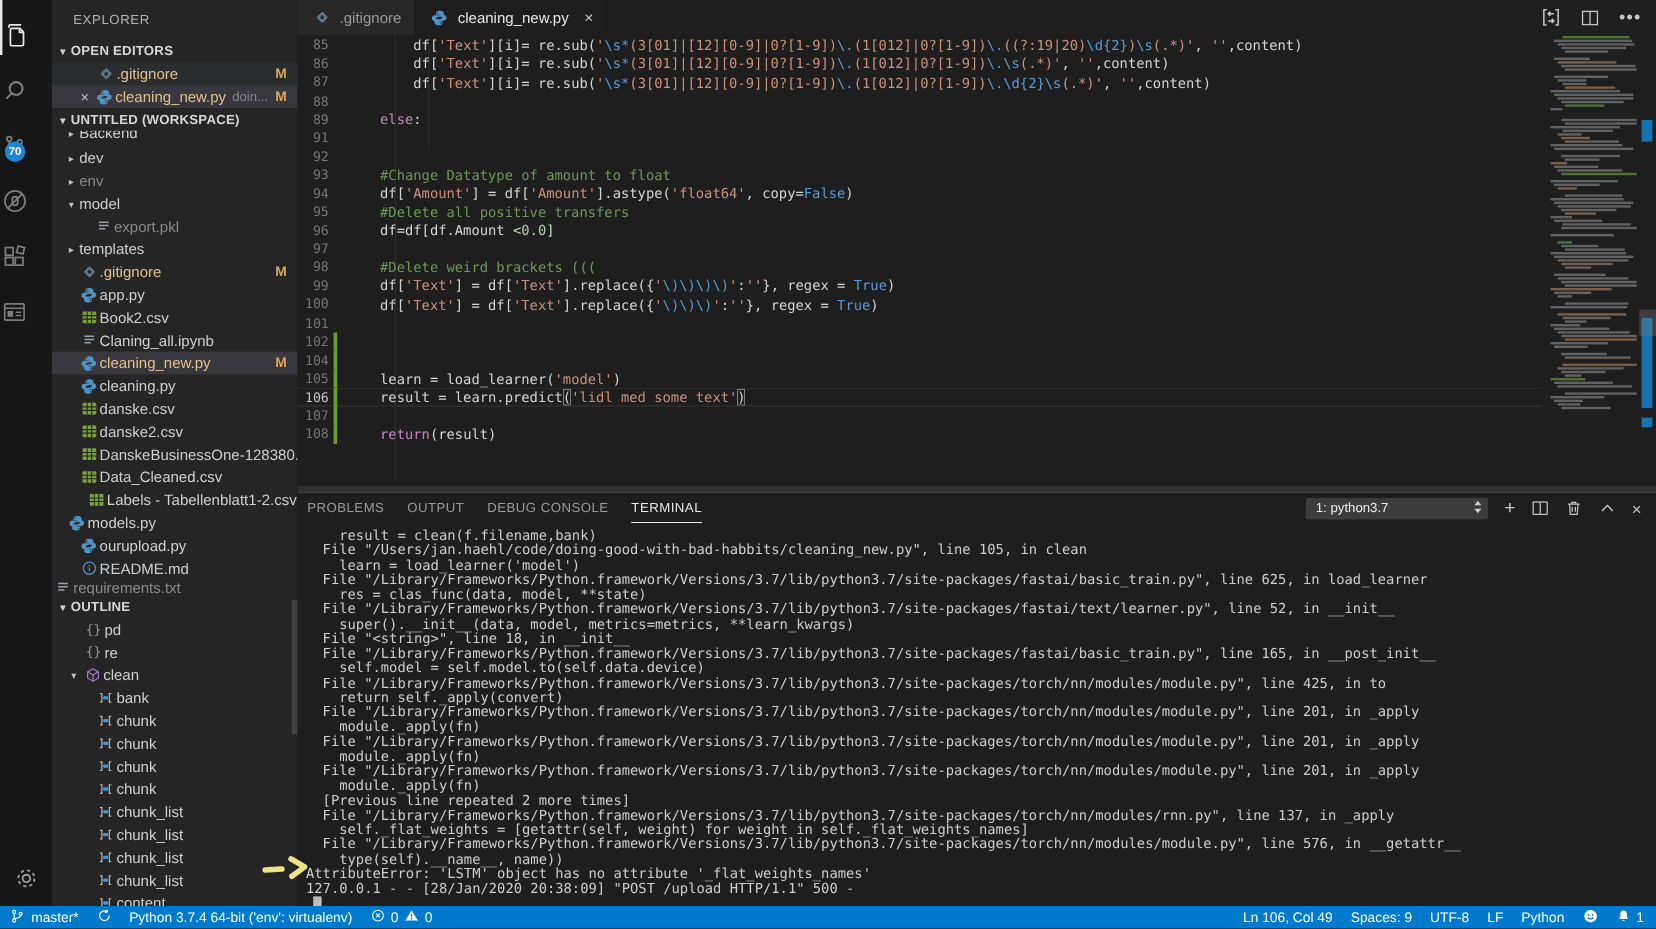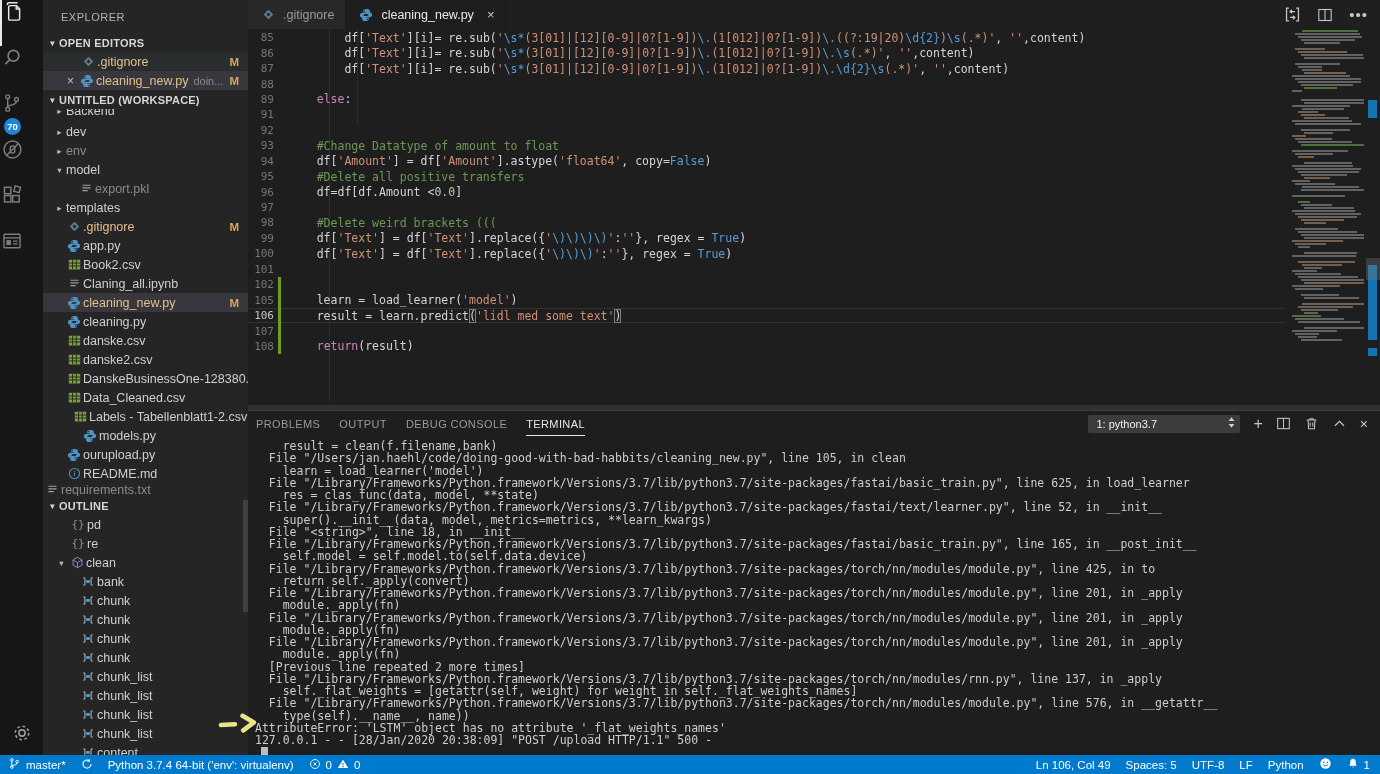--- a/index.html
+++ b/index.html
@@ -1,20 +1,20 @@
 <!DOCTYPE html>
 <html><head>
 <meta charset="utf-8">
 <style>
   html,body{margin:0;padding:0;background:#101010;}
   #win{position:relative;width:1380px;height:774px;overflow:hidden;background:#1e1e1e;
        font-family:"Liberation Sans",sans-serif;color:#cccccc;-webkit-font-smoothing:antialiased;}
   
   .activity{position:absolute;left:0;top:0;bottom:19px;width:43px;background:#161616;z-index:5;}
-  .ab{width:24px;height:46px;display:flex;align-items:flex-start;justify-content:center;color:#7d7d7d;position:relative;cursor:pointer;}
+  .ab{width:24px;height:46px;display:flex;align-items:flex-end;justify-content:center;color:#7d7d7d;position:relative;cursor:pointer;}
   .ab.active{color:#e9e9e9;box-shadow:inset 2px 0 0 #e9e9e9;}
   .ab .nbadge{position:absolute;right:3px;bottom:3px;background:#1f86d6;color:#fff;border-radius:50%;
        min-width:17px;height:17px;font-size:9.5px;font-weight:bold;display:flex;align-items:center;justify-content:center;}
   .ab-gear{position:absolute;bottom:8px;left:0;width:43px;display:flex;justify-content:center;color:#9a9a9a;}
   
   .sidebar{position:absolute;left:43px;top:0;bottom:19px;width:205px;background:#252526;overflow:hidden;font-size:12.5px;z-index:4;}
   .sb-title{height:33px;line-height:35px;padding-left:18px;font-size:11px;color:#b3b3b3;letter-spacing:.5px;}
   .sect-h{height:19px;display:flex;align-items:center;font-size:11px;font-weight:bold;color:#d6d6d6;padding-left:3px;letter-spacing:.2px;}
   .sect-h .chev{width:13px;font-size:8.5px;color:#cfcfcf;text-align:center;}
   .row{height:19px;display:flex;align-items:center;white-space:nowrap;overflow:hidden;position:relative;cursor:pointer;}
@@ -302,21 +302,21 @@
         </div>
         <div class="row" style="padding-left: 28px;">
           <span class="fico">
             <svg width="13" height="13" viewBox="0 0 16 16">
               <rect x="1" y="2" width="14" height="12" rx="1.2" fill="#7ba23f"></rect>
               <path d="M1 6.2h14M1 9.8h14M5.7 2v12M10.3 2v12" stroke="#20261a" stroke-width="1.1"></path>
             </svg>
           </span>
           <span class="lbl">Labels - Tabellenblatt1-2.csv</span>
         </div>
-        <div class="row" style="padding-left: 38px; text-align: center;">
+        <div class="row" style="padding-left: 12px; text-align: center;">
           <span class="fico">
             <svg width="14" height="14" viewBox="0 0 16 16">
               <path fill="#4e94c7" d="M7.9 1.1c-1.8 0-3 .8-3 2.1v1.7h3.2v.5H3.8C2.3 5.4 1 6.6 1 8.2s1.1 2.7 2.6 2.7h1.5V9.2c0-1.3 1.1-2.4 2.4-2.4h2.9c1.1 0 2-.9 2-2V3.2c0-1.2-1.3-2.1-3.1-2.1zM6.3 2.3a.7.7 0 1 1 0 1.4.7.7 0 0 1 0-1.4z"></path>
               <path fill="#4e94c7" d="M8.1 14.9c1.8 0 3-.8 3-2.1v-1.7H7.9v-.5h4.3c1.5 0 2.8-1.2 2.8-2.8 0-1.6-1.1-2.7-2.6-2.7h-1.5v1.7c0 1.3-1.1 2.4-2.4 2.4H5.6c-1.1 0-2 .9-2 2v1.6c0 1.2 1.3 2.1 3.1 2.1zm1.6-1.2a.7.7 0 1 1 0-1.4.7.7 0 0 1 0 1.4z"></path>
             </svg>
           </span>
           <span class="lbl">models.py</span>
         </div>
         <div class="row" style="padding-left: 22px;">
           <span class="fico">
@@ -587,20 +587,25 @@
             <span class="chgbar"></span>
             <span class="codetext"><span class="tk-pl">    df[</span><span class="tk-str">'Text'</span><span class="tk-pl">] = df[</span><span class="tk-str">'Text'</span><span class="tk-pl">].replace({</span><span class="tk-str">'</span><span class="tk-esc">\)\)\)</span><span class="tk-str">'</span><span class="tk-pl">:</span><span class="tk-str">''</span><span class="tk-pl">}, regex = </span><span class="tk-bool">True</span><span class="tk-pl">)</span></span>
           </div>
           <div class="cl">
             <span class="ln">101</span>
             <span class="chgbar"></span>
             <span class="codetext"></span>
           </div>
           <div class="cl">
             <span class="ln">102</span>
+            <span class="chgbar on"></span>
+            <span class="codetext"></span>
+          </div>
+          <div class="cl">
+            <span class="ln">104</span>
             <span class="chgbar on"></span>
             <span class="codetext"></span>
           </div>
           <div class="cl">
             <span class="ln">105</span>
             <span class="chgbar on"></span>
             <span class="codetext"><span class="tk-pl">    learn = load_learner(</span><span class="tk-str">'model'</span><span class="tk-pl">)</span></span>
           </div>
           <div class="cl cur">
             <span class="ln lnc">106</span>
@@ -828,21 +833,21 @@
               <circle cx="8" cy="11.6" r=".9" fill="#0a69a8"></circle>
             </svg></span>
         <span>0</span>
       </div>
     </div>
     <div class="st-group">
       <div class="st-item">
           <span>Ln 106, Col 49</span>
         </div>
       <div class="st-item">
-          <span>Spaces: 5</span>
+          <span>Spaces: 9</span>
         </div>
       <div class="st-item">
           <span>UTF-8</span>
         </div>
       <div class="st-item">
           <span>LF</span>
         </div>
       <div class="st-item">
           <span>Python</span>
         </div>

